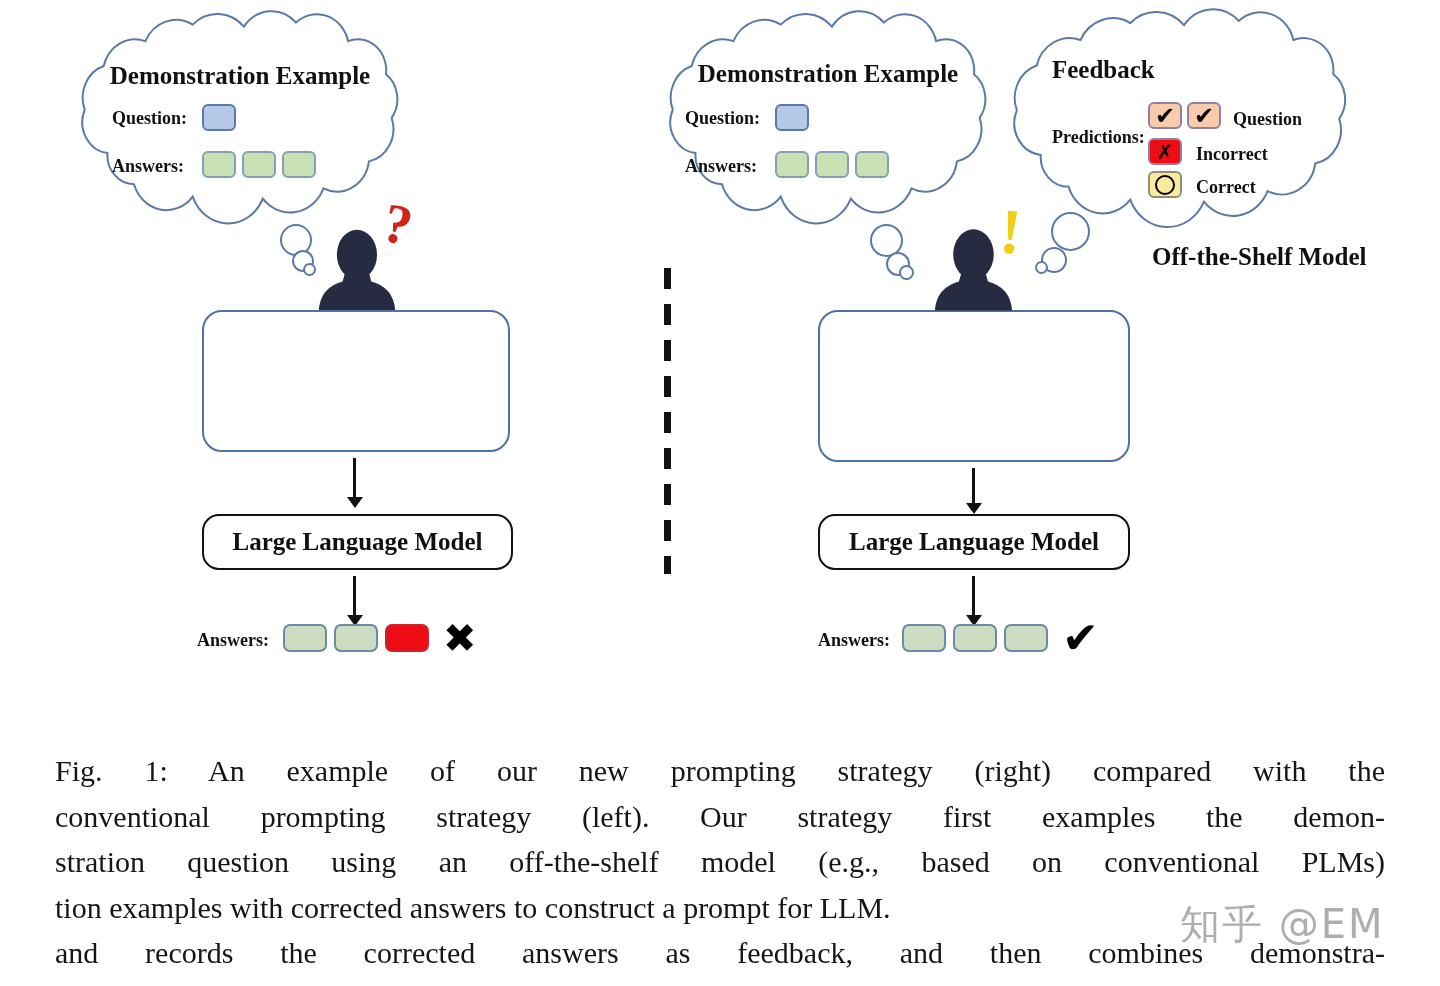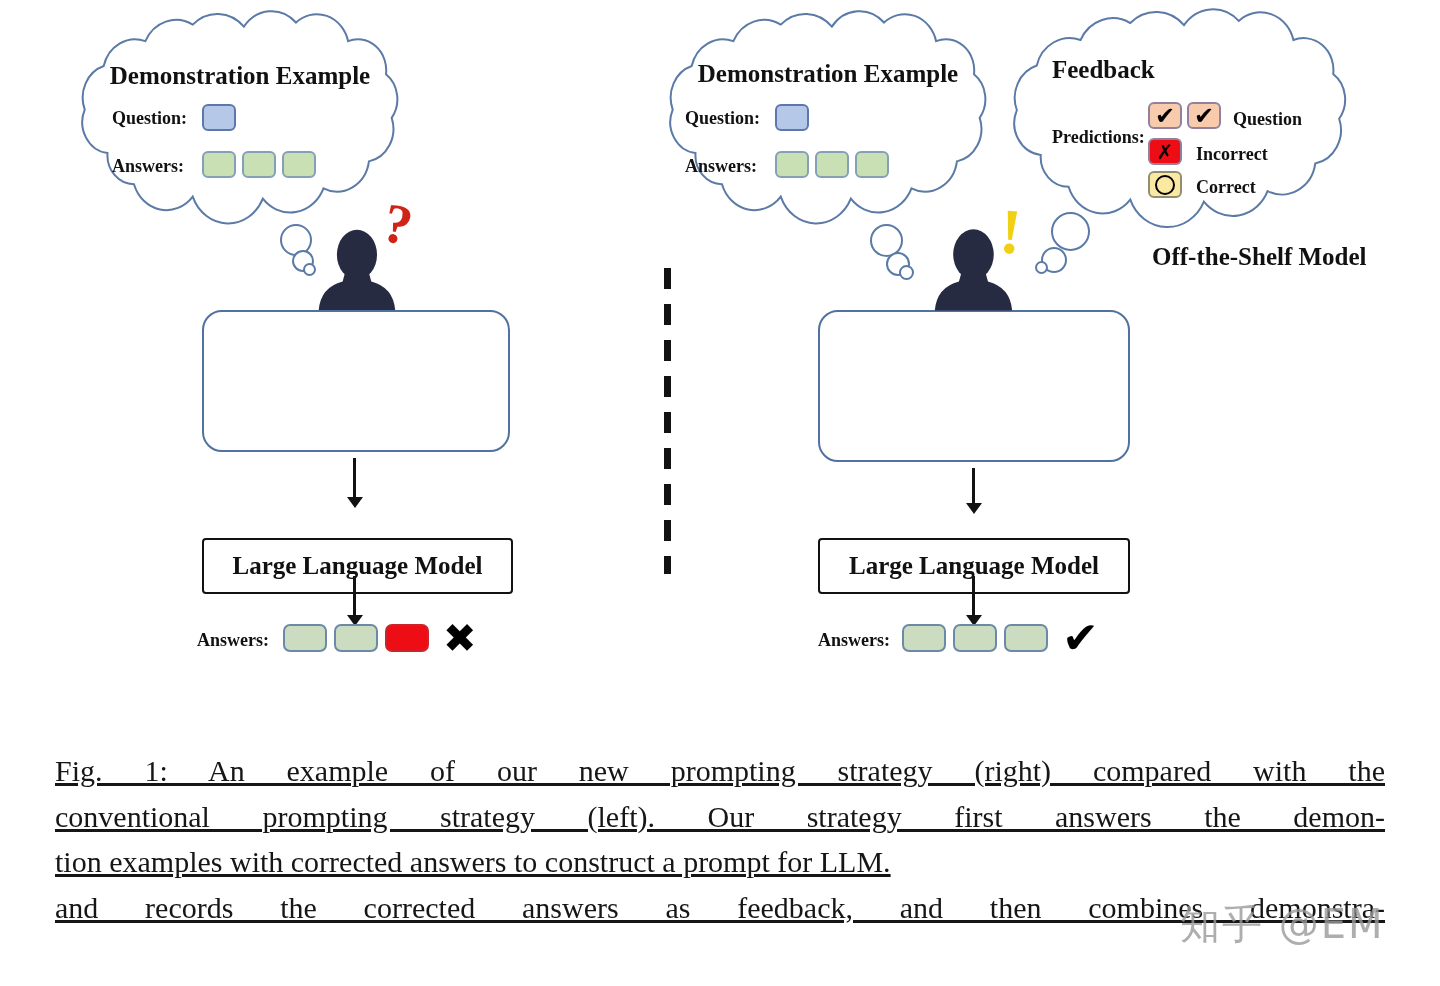--- a/index.html
+++ b/index.html
@@ -41,34 +41,34 @@
 
   
   .person { position:absolute; z-index:3; }
   .person path, .person ellipse { fill:#262b42; }
 
   .thought-mark { position:absolute; font-weight:700; line-height:1; z-index:4;
                   font-family:"Liberation Serif",serif; }
 
   
   .promptbox { position:absolute; background:#fff; border:2px solid #51719f; border-radius:20px; z-index:1; }
-  .llmbox { position:absolute; background:#fff; border:2.5px solid #121212; border-radius:4px;
-            display:flex; align-items:center; justify-content:center;margin-top:24px; }
+  .llmbox { position:absolute; background:#fff; border:2.5px solid #121212; border-radius:17px;
+            display:flex; align-items:center; justify-content:center; }
 
   
   .arrow { position:absolute; width:3px; background:#121212; }
   .arrow::after { content:""; position:absolute; left:-6.5px; bottom:-10px;
                   border:8px solid transparent; border-bottom:0; border-top:11px solid #121212; }
   #divider { position:absolute; left:664px; top:268px; width:7px; height:306px;
              background:repeating-linear-gradient(to bottom,#121212 0 21px,transparent 21px 36px); }
 
   .result-mark { position:absolute; font-family:"DejaVu Sans",sans-serif; font-weight:700; color:#000; line-height:1; }
 
   
-  #caption { position:absolute; left:55px; top:748px; width:1330px; color:#161616;text-decoration:underline; }
+  #caption { position:absolute; left:55px; top:748px; width:1330px; color:#161616; }
   .cap-line { font-size:30px; line-height:45.6px; text-align:justify; text-align-last:justify; }
   .cap-line.last { text-align-last:auto; }
 
   #watermark { position:absolute; left:1180px; top:897px; font-size:40px; letter-spacing:2px;
                color:#9b9b9b; opacity:.8; font-family:"DejaVu Sans",sans-serif; z-index:5; white-space:nowrap; }
 </style>
 </head>
 <body>
 
 <div id="stage">
@@ -211,20 +211,21 @@
   <div class="abs lbl" style="left:818px; top:630px;">Answers:</div>
   <div class="boxrow lg" style="left:902px; top:624px;">
       <span class="box green-muted"></span>
       <span class="box green-muted"></span>
       <span class="box green-muted"></span>
     </div>
   <div class="result-mark" style="left:1062px; top:616px; font-size:44px;">✔</div>
 
   <div id="caption">
     <div class="cap-line">Fig. 1: An example of our new prompting strategy (right) compared with the</div>
-    <div class="cap-line">conventional prompting strategy (left). Our strategy first answers the demon-</div>
+    <div class="cap-line">conventional prompting strategy (left). Our strategy first examples the demon-</div>
+    <div class="cap-line">stration question using an off-the-shelf model (e.g., based on conventional PLMs)</div>
     <div class="cap-line last">tion examples with corrected answers to construct a prompt for LLM.</div>
     <div class="cap-line">and records the corrected answers as feedback, and then combines demonstra-</div>
   </div>
 
   <div id="watermark">知乎 @EM</div>
 
 </div>
 
 </body></html>

